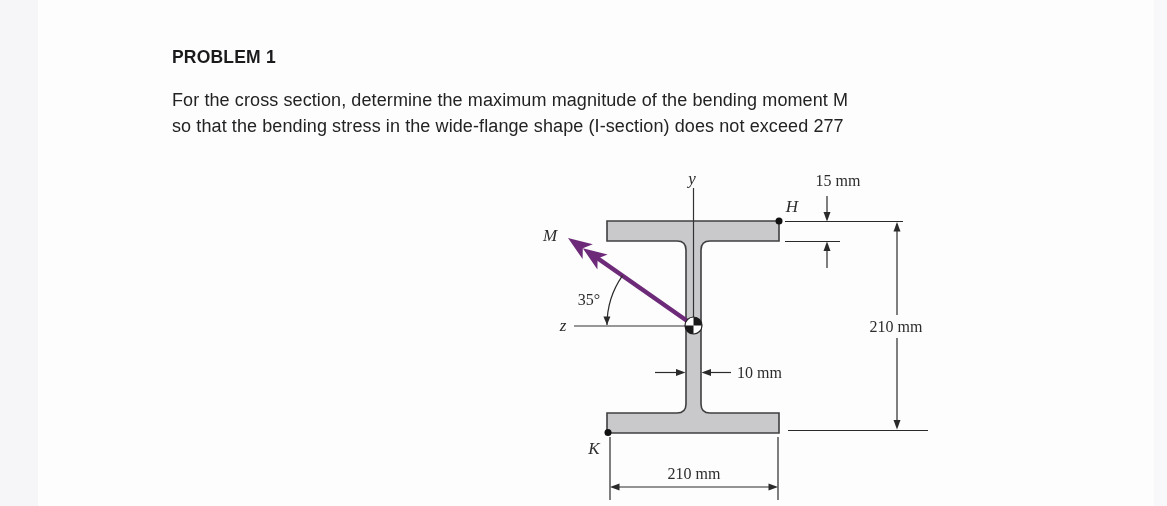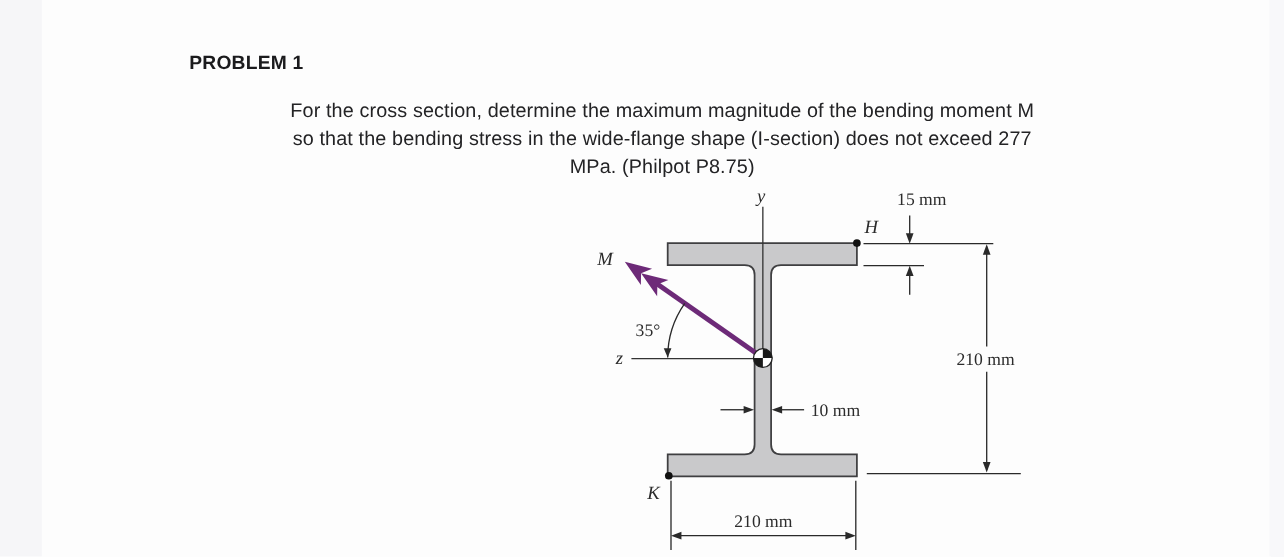--- a/index.html
+++ b/index.html
@@ -16,21 +16,20 @@
   .edge-right { right: 0; width: 13px;  background: #f8f8fa; }
   .page-title {
     position: absolute; left: 172px; top: 47px;
     font-size: 17.5px; font-weight: bold; color: #1b1b1d;
     letter-spacing: 0.2px;
   }
   .problem-text {
     position: absolute; left: 172px; top: 88px; width: 860px;
     font-size: 18px; line-height: 25.5px; color: #232325;
     letter-spacing: 0.1px;
-    text-align: center;
   }
   .diagram-svg {
     position: absolute; left: 0; top: 0;
   }
   .dim-label {
     font-family: "Liberation Serif", serif;
     font-size: 16px; fill: #2c2c2c;
   }
   .var-label {
     font-family: "Liberation Serif", serif;
@@ -48,21 +47,20 @@
 <body>
 
 <div class="edge-strip edge-left"></div>
 <div class="edge-strip edge-right"></div>
 
 <div class="page-title">PROBLEM 1</div>
 
 <div class="problem-text">
   <div>For the cross section, determine the maximum magnitude of the bending moment M</div>
   <div>so that the bending stress in the wide-flange shape (I-section) does not exceed 277</div>
-  <div>MPa. (Philpot P8.75)</div>
 </div>
 
 <svg class="diagram-svg" width="1167" height="506" viewBox="0 0 1167 506" xmlns="http://www.w3.org/2000/svg">
 
   <path class="section-shape" d="M 607,221 L 779,221 L 779,241 L 710,241 Q 701,241 701,250 L 701,404 Q 701,413 710,413
            L 779,413 L 779,433 L 607,433 L 607,413 L 677,413 Q 686,413 686,404 L 686,250
            Q 686,241 677,241 L 607,241 Z"></path>
 
   <line class="axis-line" x1="693.5" y1="188" x2="693.5" y2="317"></line>
   <text class="var-label" x="692" y="184" text-anchor="middle">y</text>

